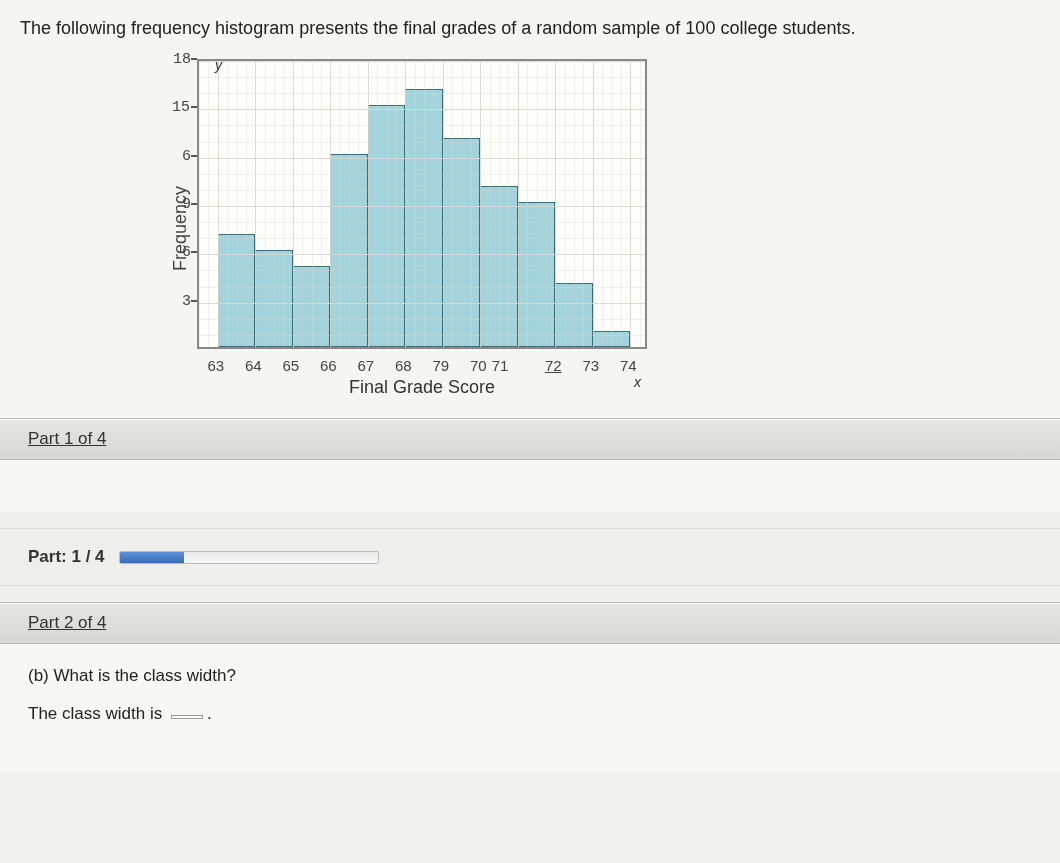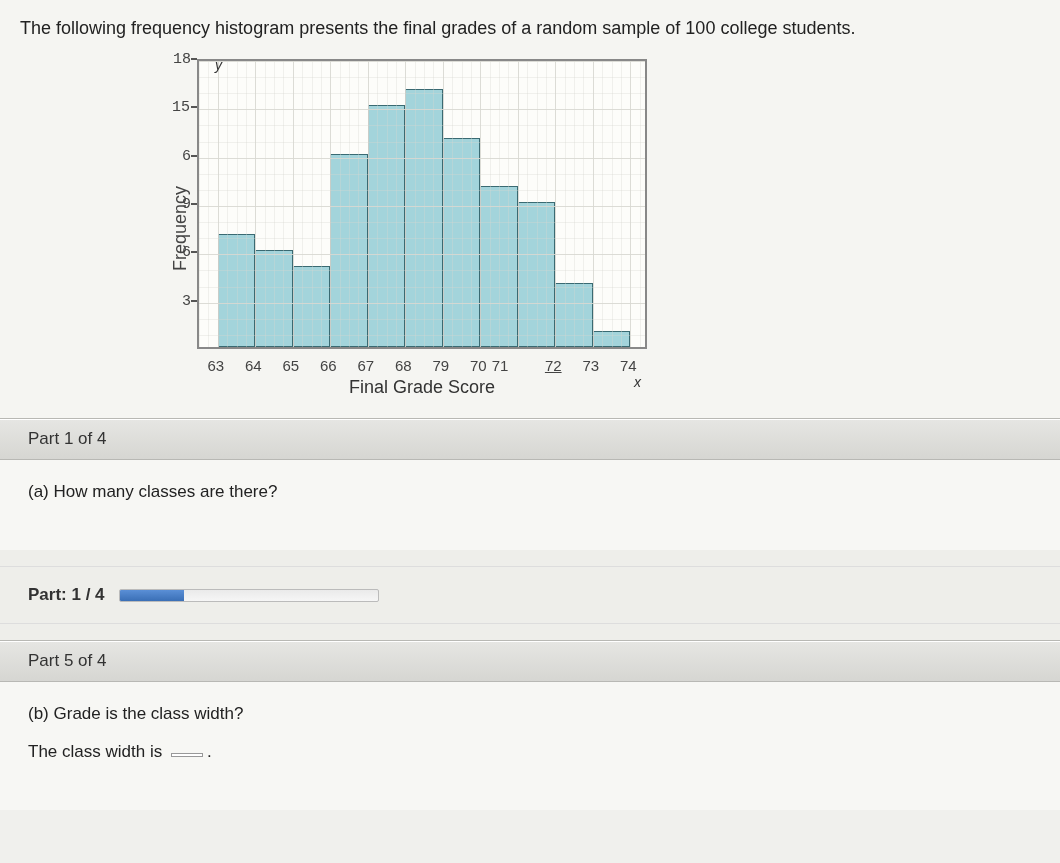--- a/index.html
+++ b/index.html
@@ -88,20 +88,21 @@
       color: #333;
     }
     .section-hdr {
       background: linear-gradient(#e6e6e3, #d6d6d2);
       border-top: 1px solid #b8b8b4;
       border-bottom: 1px solid #b8b8b4;
       padding: 10px 28px;
       font-size: 17px;
       color: #333;
       box-shadow: inset 0 1px 0 #fff;
+      text-decoration: underline;
     }
     .section-body {
       background: #f7f7f4;
       padding: 22px 28px 30px 28px;
       font-size: 17px;
       color: #222;
     }
     .section-body p { margin-bottom: 18px; }
     .ans-box {
       display: inline-block;
@@ -259,34 +260,33 @@
         <div class="x-tick-label" style="left: 303px; position: absolute; top: 294px;">71</div>
         <div class="x-tick-label" style="left: 356.25px; position: absolute; top: 294px; text-decoration: underline;">72</div>
         <div class="x-tick-label" style="left: 393.75px; position: absolute; top: 294px;">73</div>
         <div class="x-tick-label" style="left: 431.25px; position: absolute; top: 294px;">74</div>
       </div>
   </div>
 </div>
 
 <div class="section-hdr">Part 1 of 4</div>
 <div class="section-body">
-  <p>(a) How many classes are there?</p>
 </div>
 
 <div class="gap"></div>
 
 <div class="progress-row">
   <span>Part: 1 / 4</span>
   <div class="progress-bar">
     <div class="progress-fill" id="pfill" style="width: 25%;"></div>
   </div>
 </div>
 
 <div class="gap"></div>
 
-<div class="section-hdr">Part 5 of 4</div>
+<div class="section-hdr">Part 2 of 4</div>
 <div class="section-body">
-  <p>(b) Grade is the class width?</p>
+  <p>(b) What is the class width?</p>
   <p>
     <span>The class width is</span>
     <span class="ans-box"></span><span>.</span>
   </p>
 </div>
 
 </body></html>

